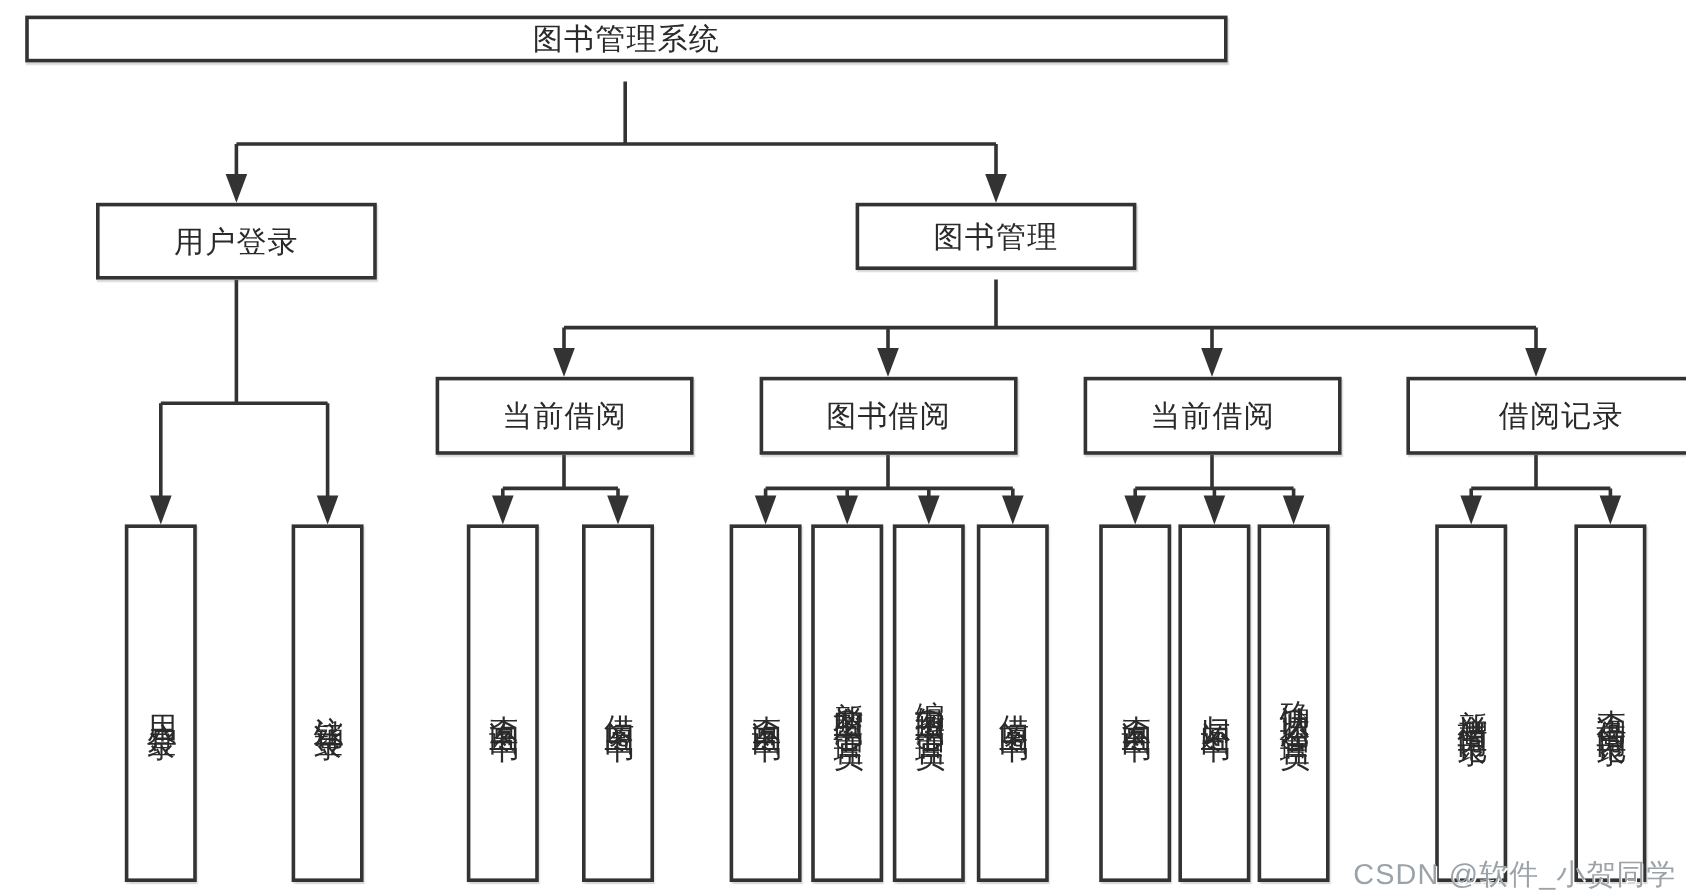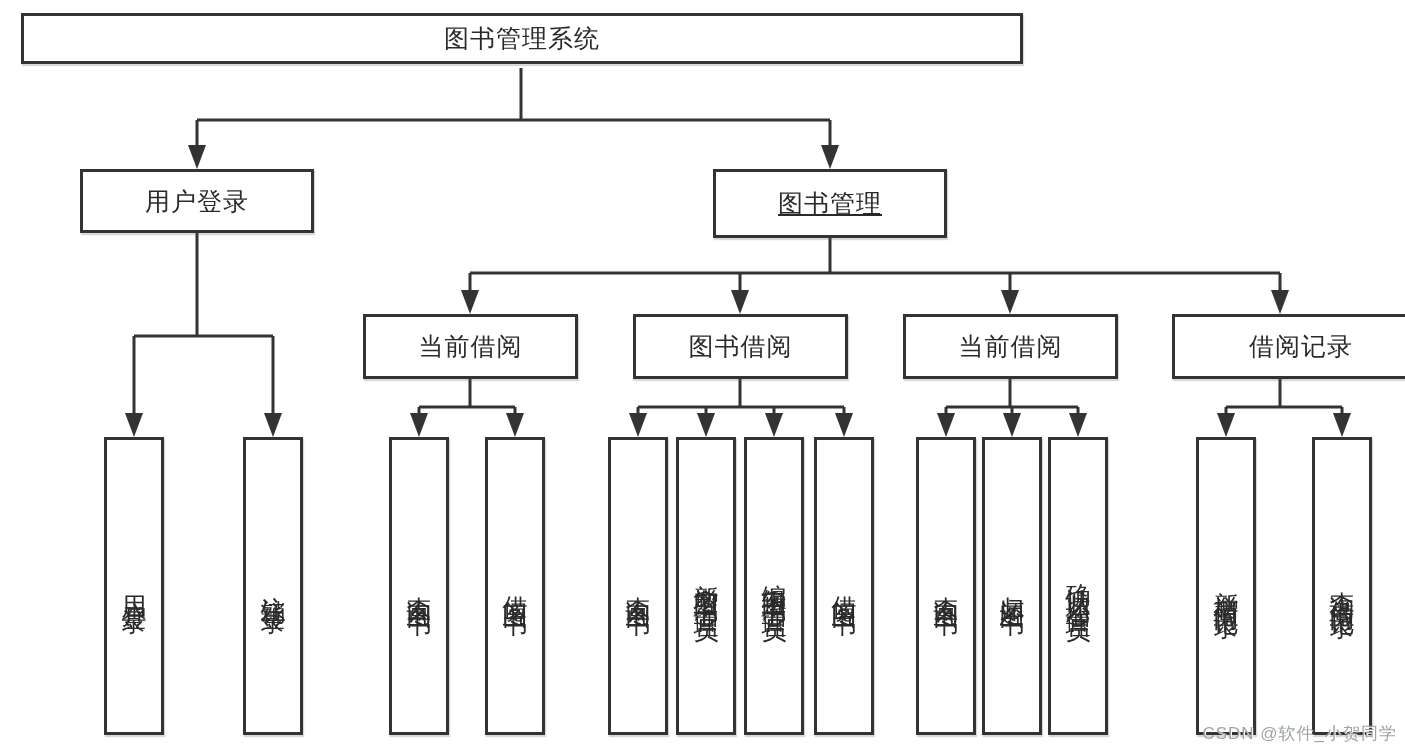--- a/index.html
+++ b/index.html
@@ -50,21 +50,21 @@
     writing-mode: vertical-rl;
     text-orientation: mixed;
     line-height: 1;
     letter-spacing: 5px;
     white-space: normal;
   }
   .watermark {
     position: absolute;
     right: 8px;
     bottom: 2px;
-    font-size: 17px;
+    font-size: 24px;
     letter-spacing: 1px;
     color: var(--watermark, #9ca3a8);
     text-shadow: 1px 1px 0 #ffffff;
     z-index: 5;
     text-align: center;
   }
 </style>
 </head>
 <body>
 
@@ -93,28 +93,28 @@
     <polygon points="697,413 715,413 706,437"></polygon>
     <polygon points="765,413 783,413 774,437"></polygon>
     <polygon points="835,413 853,413 844,437"></polygon>
     <polygon points="937,413 955,413 946,437"></polygon>
     <polygon points="1003,413 1021,413 1012,437"></polygon>
     <polygon points="1069,413 1087,413 1078,437"></polygon>
     <polygon points="1217,413 1235,413 1226,437"></polygon>
     <polygon points="1333,413 1351,413 1342,437"></polygon>
   </svg>
 
-  <div class="node" style="left:21px; top:13px; width:1002px; height:51px;">
+  <div class="node" style="left:21px; top:13px; width:1002px; height:39px;">
     <span>图书管理系统</span>
   </div>
 
   <div class="node" style="left:80px; top:169px; width:234px; height:64px;">
     <span>用户登录</span>
   </div>
-  <div class="node" style="left:713px; top:169px; width:234px; height:69px;text-decoration:underline;">
+  <div class="node" style="left:713px; top:169px; width:234px; height:56px;">
     <span>图书管理</span>
   </div>
 
   <div class="node" style="left:363px; top:314px; width:215px; height:65px;">
     <span>当前借阅</span>
   </div>
   <div class="node" style="left:903px; top:314px; width:215px; height:65px;">
     <span>当前借阅</span>
   </div>
   <div class="node" style="left:633px; top:314px; width:215px; height:65px;">

